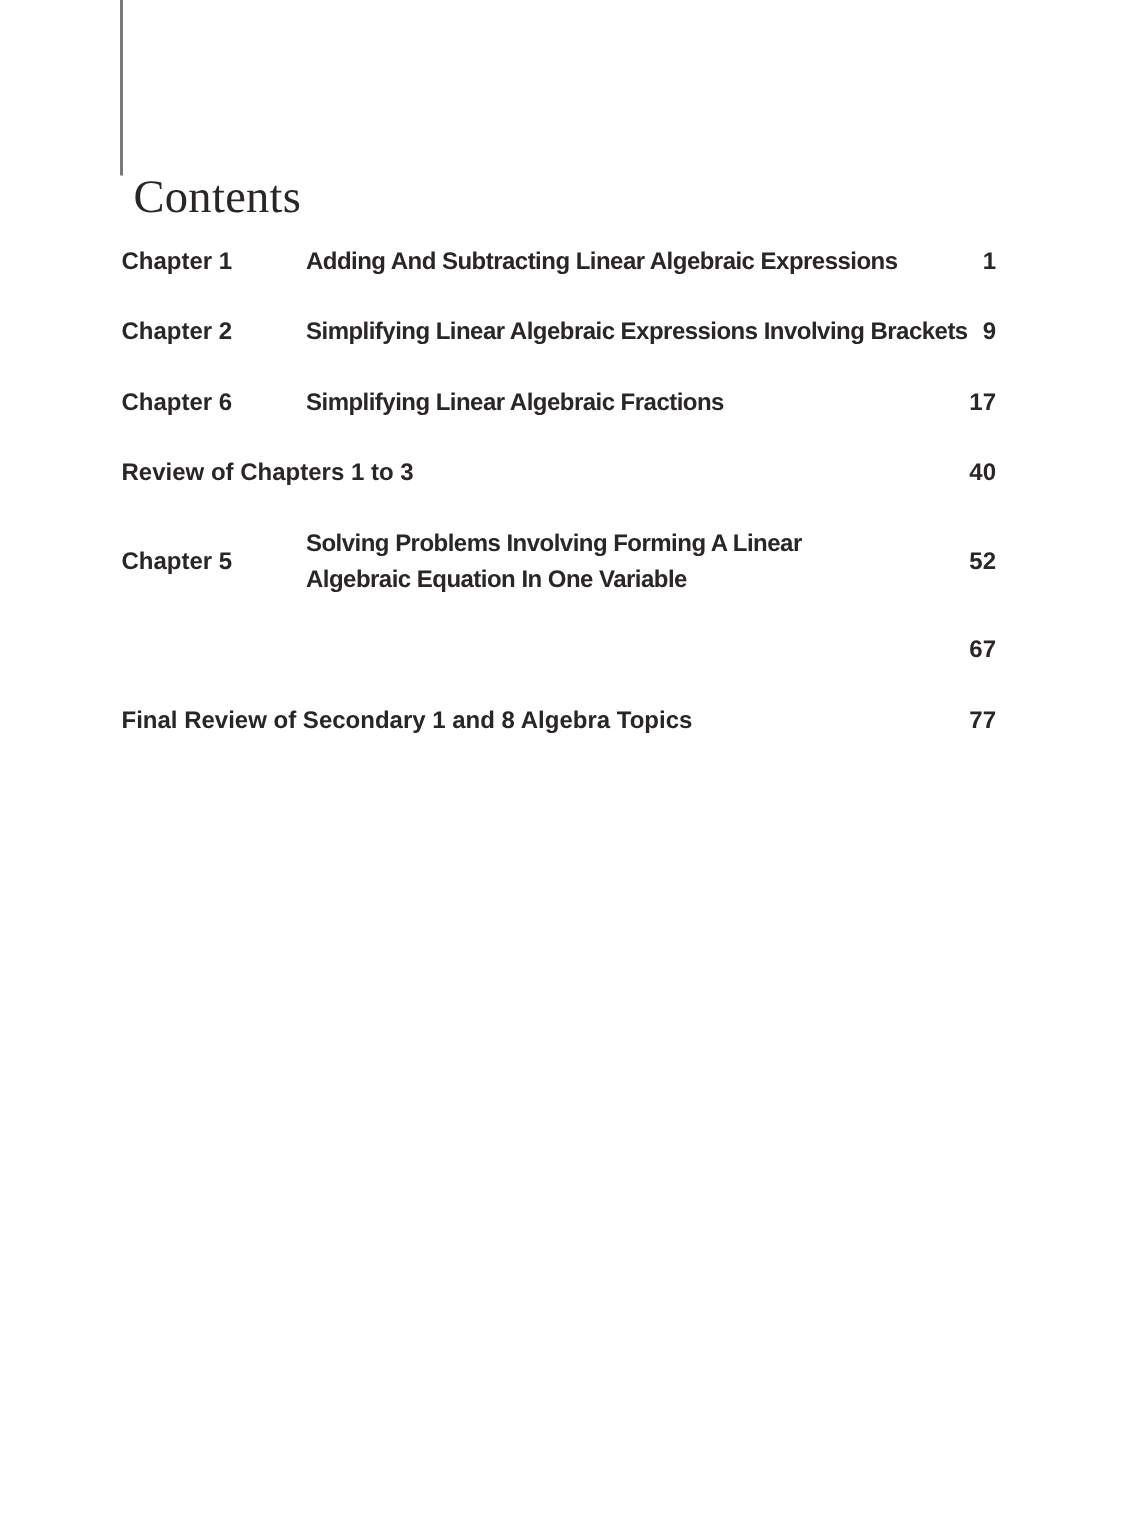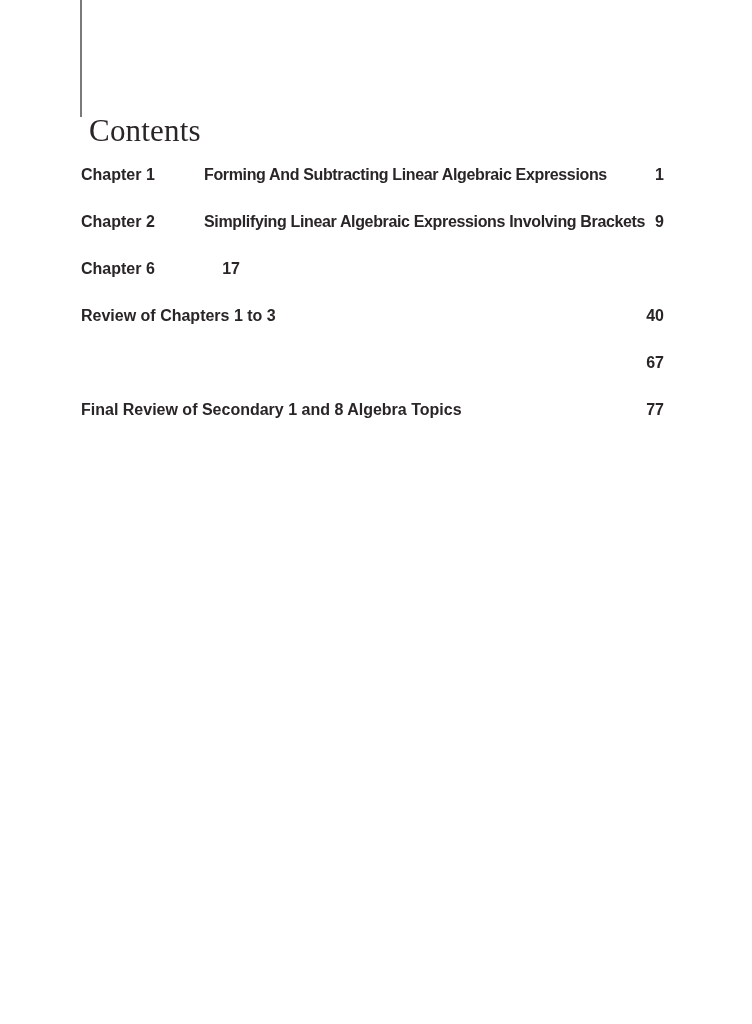--- a/index.html
+++ b/index.html
@@ -78,42 +78,49 @@
 <div class="page">
 
   <div class="vrule"></div>
 
   <h1 class="contents-title">Contents</h1>
 
   <div class="toc">
 
     <div class="toc-row">
       <span class="label">Chapter 1</span>
-      <span class="titlecol">Forming And Subtracting Linear Algebraic Expressions</span>
+      <span class="titlecol">Adding And Subtracting Linear Algebraic Expressions</span>
       <span class="page-num">1</span>
     </div>
 
     <div class="toc-row">
       <span class="label">Chapter 2</span>
       <span class="titlecol">Simplifying Linear Algebraic Expressions Involving Brackets</span>
       <span class="page-num">9</span>
     </div>
 
     <div class="toc-row">
       <span class="label">Chapter 6</span>
+      <span class="titlecol">Simplifying Linear Algebraic Fractions</span>
       <span class="page-num">17</span>
     </div>
 
     <div class="toc-row full">
       <span class="label">Review of Chapters 1 to 3</span>
       <span class="titlecol"></span>
       <span class="page-num">40</span>
     </div>
 
 
+    <div class="toc-row">
+      <span class="label">Chapter 5</span>
+      <span class="titlecol">Solving Problems Involving Forming A Linear
+Algebraic Equation In One Variable</span>
+      <span class="page-num">52</span>
+    </div>
 
     <div class="toc-row full">
       <span class="titlecol"></span>
       <span class="page-num">67</span>
     </div>
 
     <div class="toc-row full">
       <span class="label">Final Review of Secondary 1 and 8 Algebra Topics</span>
       <span class="titlecol"></span>
       <span class="page-num">77</span>

